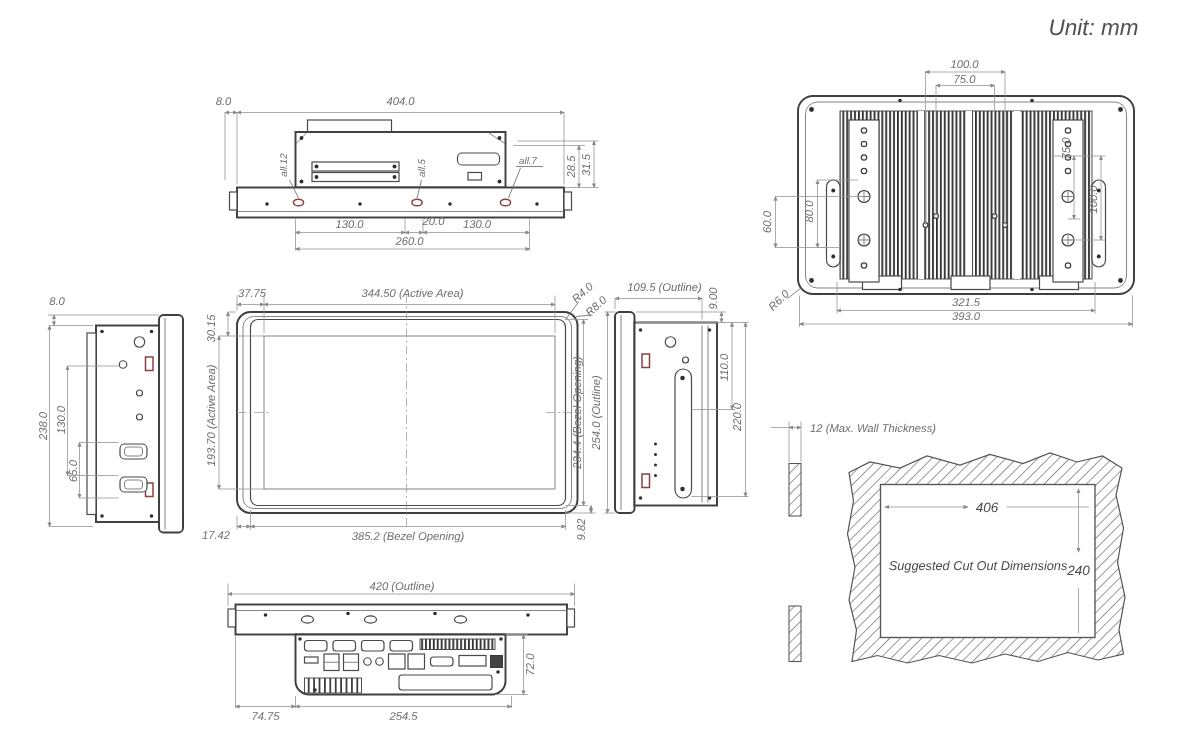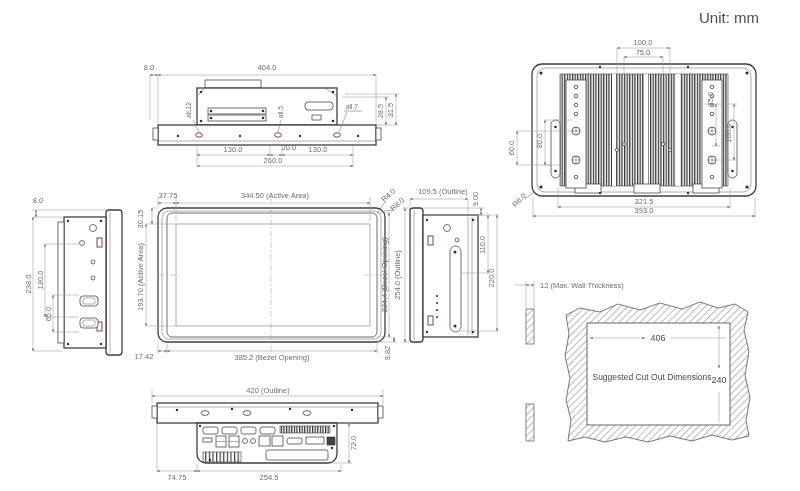--- a/index.html
+++ b/index.html
@@ -1,17 +1,17 @@
 <!DOCTYPE html>
 <html><head>
 <meta charset="utf-8">
 <style>
   html,body{margin:0;padding:0;background:#ffffff;}
   .canvas{position:relative;width:800px;height:491px;background:#ffffff;overflow:hidden;
-          font-family:"Liberation Sans", sans-serif;}
+          font-family:"Liberation Sans", sans-serif;font-style:italic;}
   svg text{font-family:"Liberation Sans", sans-serif;fill:#6e6e6e;}
   .dimtxt{font-size:7.5px;}
   .dimtxt-sm{font-size:6.5px;}
   .bigtxt{font-size:9px;fill:#4a4a4a;}
   .titletxt{font-size:8.5px;fill:#4a4a4a;}
   .unittxt{font-size:15px;fill:#4f4f4f;}
   .ln{stroke:#3f3f3f;stroke-width:1.3;fill:#ffffff;}
   .in{stroke:#4a4a4a;stroke-width:0.8;fill:#ffffff;}
   .in-open{stroke:#4a4a4a;stroke-width:0.8;fill:none;}
   .thin{stroke:#6a6a6a;stroke-width:0.55;fill:none;}

